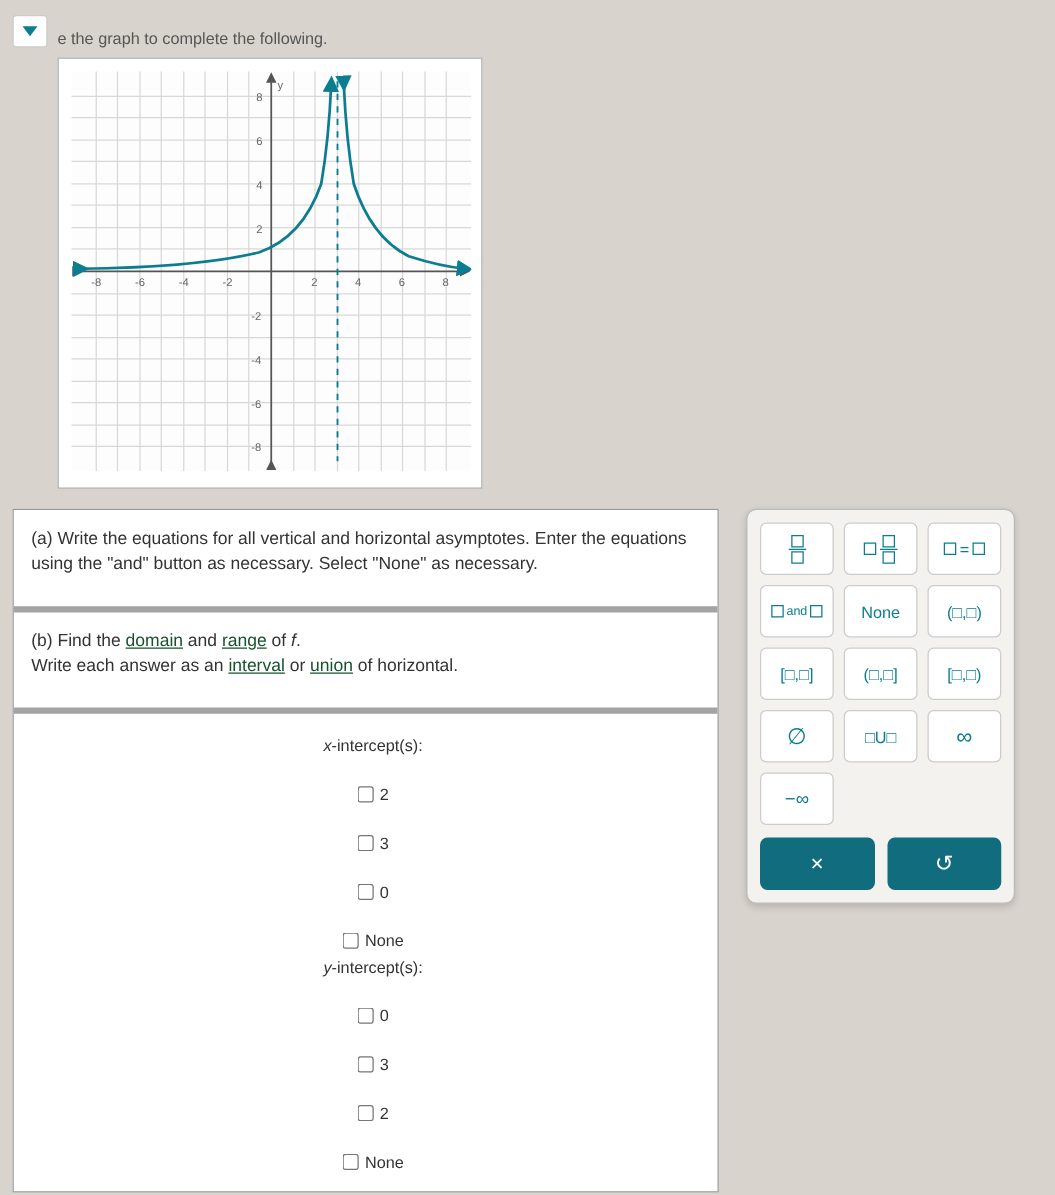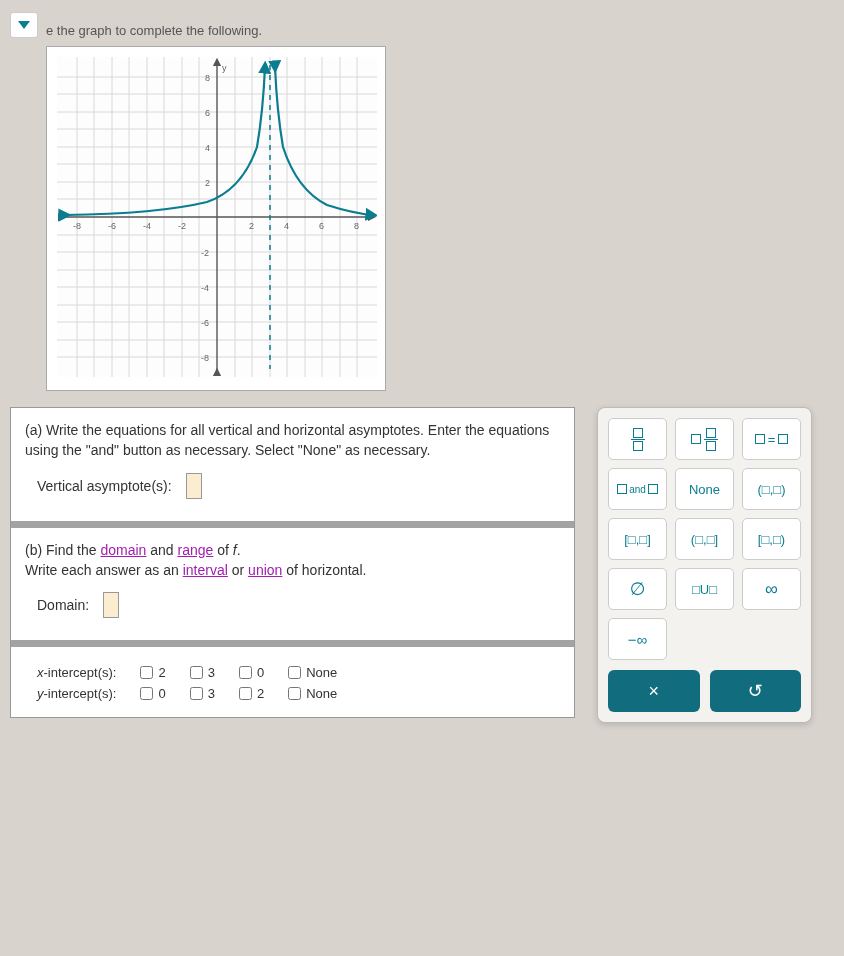--- a/index.html
+++ b/index.html
@@ -4,27 +4,27 @@
 <style>
 * { box-sizing: border-box; margin: 0; padding: 0; }
 body { font-family: Arial, sans-serif; background: #d8d3cc; padding: 10px; color: #333; font-size: 14px; }
 .top-bar { display: flex; align-items: flex-end; gap: 8px; margin-bottom: 8px; }
 .chevron-box { background: #fff; width: 28px; height: 26px; display: flex; align-items: center; justify-content: center; border-radius: 3px; border: 1px solid #ccc; margin-top:2px; }
 .chevron { width: 0; height: 0; border-left: 6px solid transparent; border-right: 6px solid transparent; border-top: 8px solid #0a7d90; }
 .inst { color: #555; font-size: 13px; }
 .graph-area { background: #fff; border: 1px solid #aaa; padding: 10px; width: 340px; margin-left: 36px; margin-bottom: 16px; }
 .content-row { display: flex; gap: 22px; align-items: flex-start; }
 .qpanel { width: 565px; background: #fff; border: 1px solid #999; }
-.qsec { border-bottom: 7px solid #a3a3a3; padding: 12px 14px; }
+.qsec { border-bottom: 5px solid #a3a3a3; padding: 12px 14px; }
 .qsec:last-child { border-bottom: none; }
 .qlabel { line-height: 1.45; margin-bottom: 12px; }
-.term { color: #a21caf; text-decoration: underline; cursor: pointer; }
+.term { color: #14532d; text-decoration: underline; cursor: pointer; }
 .answer-line { display: flex; align-items: center; gap: 14px; margin: 10px 0 10px 12px; }
 .input-box { display: inline-block; width: 16px; height: 26px; background: #fcedd0; border: 1px solid #999; }
-.check-row { display: flex; align-items: center; gap: 24px; margin: 6px 0 4px 12px; font-size: 13px; }
+.check-row { display: flex; align-items: center; gap: 24px; margin: 6px 0 4px 12px; font-size: 13px; flex-direction: column; }
 .check-row label { display: flex; align-items: center; gap: 5px; }
 .check-row input { accent-color: #0a7d90; }
 .palette { width: 215px; background: #f4f2ef; border: 1px solid #bbb; border-radius: 8px; padding: 10px; box-shadow: 0 2px 6px rgba(0,0,0,.15); }
 .pgrid { display: grid; grid-template-columns: repeat(3, 1fr); gap: 8px; margin-bottom: 10px; }
 .pbtn { background: #fff; border: 1px solid #ccc; border-radius: 5px; height: 42px; display: flex; align-items: center; justify-content: center; font-size: 13px; color: #0a7d90; cursor: pointer; }
 .pbtn .box { display:inline-block; width:10px; height:10px; border:1.5px solid #0a7d90; }
 .pfrac { display:inline-flex; flex-direction:column; align-items:center; line-height:1; }
 .pfrac .bar { width: 14px; height:1px; background:#0a7d90; margin:1px 0; }
 .action-row { display: flex; gap: 10px; }
 .abtn { flex:1; height: 42px; border-radius: 6px; background: #116d7d; color:#fff; display:flex; align-items:center; justify-content:center; font-size:18px; cursor:pointer; border:none; }
@@ -114,34 +114,26 @@
   <path d="M 8 158 Q 100 157 150 145 Q 185 133 200 90 Q 206 55 208 10" fill="none" stroke="#0a7d90" stroke-width="2.2" marker-end="url(#ah)" marker-start="url(#ah)"></path>
   <path d="M 218 10 Q 220 55 226 90 Q 240 133 270 148 Q 295 156 315 158" fill="none" stroke="#0a7d90" stroke-width="2.2" marker-end="url(#ah)" marker-start="url(#ah)"></path>
 </svg>
 </div>
 
 <div class="content-row">
   <div class="qpanel">
 
     <div class="qsec">
       <div class="qlabel">(a) Write the equations for all vertical and horizontal asymptotes. Enter the equations using the "and" button as necessary. Select "None" as necessary.</div>
-      <div class="answer-line">
-        <span>Vertical asymptote(s):</span>
-        <span class="input-box"></span>
-      </div>
     </div>
 
     <div class="qsec">
       <div class="qlabel">
         <span>(b) Find the </span><span class="term">domain</span><span> and </span><span class="term">range</span><span> of </span><span class="italic">f</span><span>.</span><br>
         <span>Write each answer as an </span><span class="term">interval</span><span> or </span><span class="term">union</span><span> of horizontal.</span>
-      </div>
-      <div class="answer-line">
-        <span>Domain:</span>
-        <span class="input-box"></span>
       </div>
     </div>
 
     <div class="qsec">
       <div class="check-row">
         <span><span class="italic">x</span>-intercept(s):</span>
         <label>
             <input type="checkbox" style="">
             <span>2</span>
           </label>

